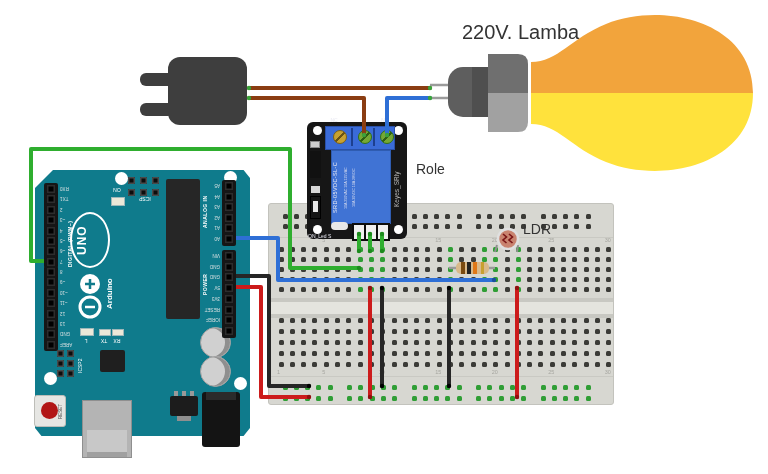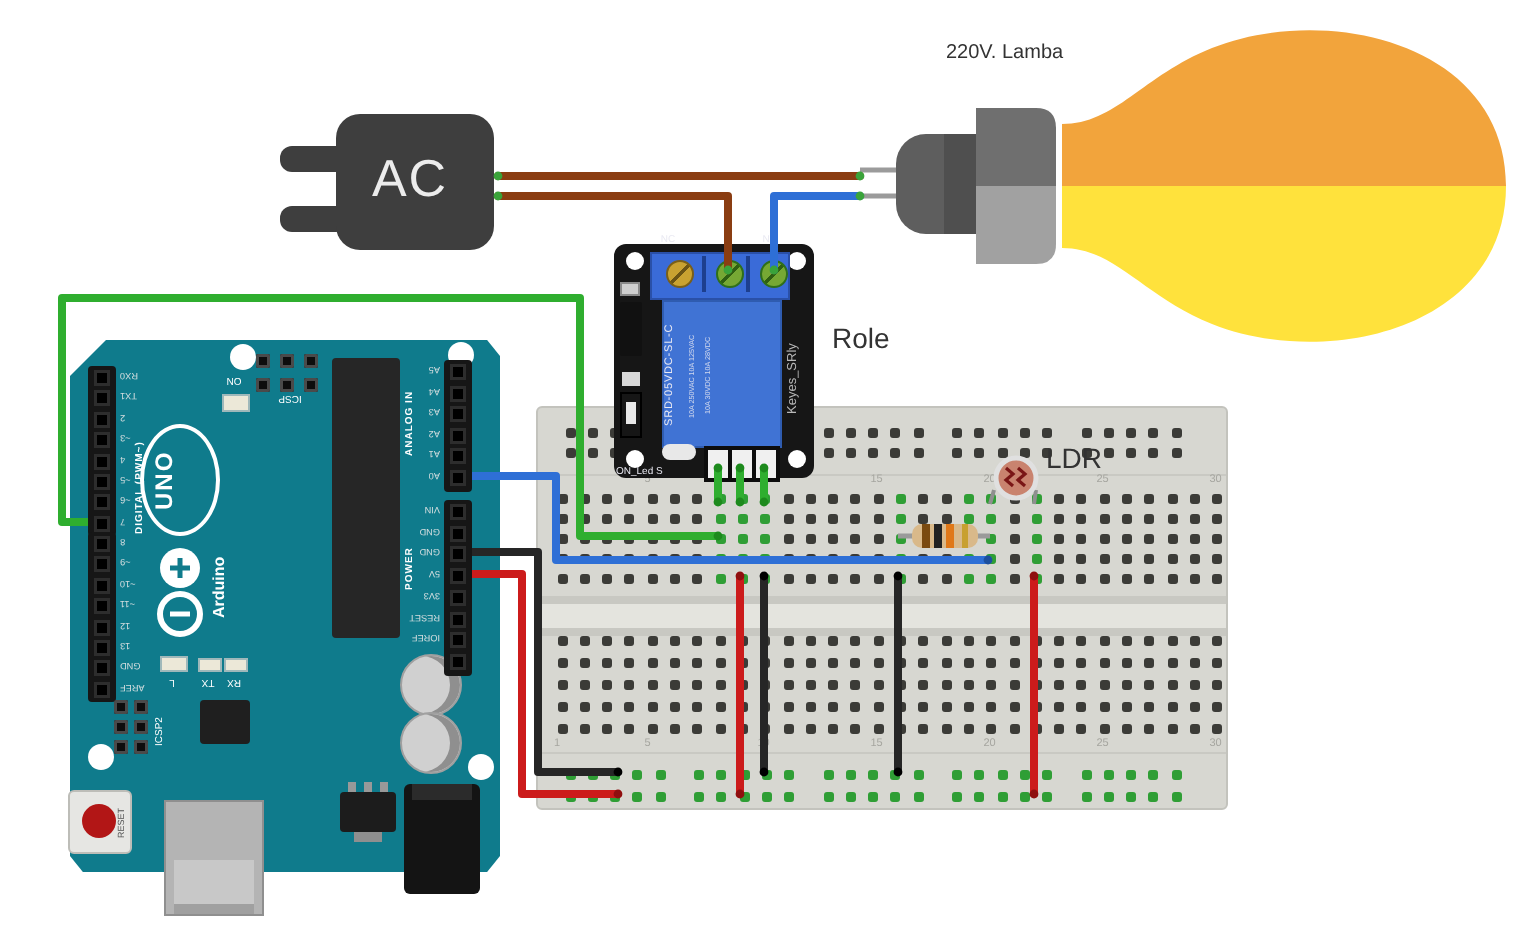--- a/index.html
+++ b/index.html
@@ -570,21 +570,20 @@
       <path d="M531,62 C558,62 571,38 606,24 C664,1 753,22 753,93 C753,164 664,185 606,162 C571,148 558,124 531,124 Z" fill="#f2a43c"></path>
     </g>
     <g clip-path="url(#clip-bot)">
       <path d="M531,62 C558,62 571,38 606,24 C664,1 753,22 753,93 C753,164 664,185 606,162 C571,148 558,124 531,124 Z" fill="#ffe23c"></path>
     </g>
   </svg>
 
   <div class="abs" style="left:140px;top:73px;width:34px;height:13px;border-radius:6px;background:#3e3e3e"></div>
   <div class="abs" style="left:140px;top:103px;width:34px;height:13px;border-radius:6px;background:#3e3e3e"></div>
   <div class="abs" style="left:168px;top:57px;width:79px;height:68px;border-radius:12px;background:#3e3e3e"></div>
-  <div class="abs" style="left:168px;top:74px;width:74px;height:30px;font-size:26px;font-weight:400;color:#ececec;text-align:center;letter-spacing:1px">AC</div>
 
   <svg width="768" height="474">
     <line x1="449" y1="268" x2="495" y2="268" stroke="#9a9a9a" stroke-width="2.5"></line>
     <line x1="497" y1="245" x2="495" y2="252" stroke="#8f8f8f" stroke-width="2"></line>
     <line x1="518" y1="245" x2="517" y2="252" stroke="#8f8f8f" stroke-width="2"></line>
     <circle cx="508" cy="239" r="10" fill="#c9836f" stroke="#e0e0e0" stroke-width="2.5"></circle>
     <path d="M503,234 l3.5,3 -3.5,3 3.5,3" fill="none" stroke="#7a1616" stroke-width="1.6"></path>
     <path d="M509,234 l3.5,3 -3.5,3 3.5,3" fill="none" stroke="#7a1616" stroke-width="1.6"></path>
   </svg>
   <div class="abs" style="left:456px;top:262px;width:33px;height:12px;border-radius:5px;background:#d9b98a"></div>
@@ -631,21 +630,21 @@
       <circle cx="382" cy="288" r="2.2" fill="#000000"></circle>
       <circle cx="382" cy="386" r="2.2" fill="#000000"></circle>
       <polyline points="449,288 449,386" fill="none" stroke="#262626" stroke-width="4" stroke-linecap="round" stroke-linejoin="round"></polyline>
       <circle cx="449" cy="288" r="2.2" fill="#000000"></circle>
       <circle cx="449" cy="386" r="2.2" fill="#000000"></circle>
       <polyline points="517,288 517,397" fill="none" stroke="#cc1b1b" stroke-width="4" stroke-linecap="round" stroke-linejoin="round"></polyline>
       <circle cx="517" cy="288" r="2.2" fill="#8f0f0f"></circle>
       <circle cx="517" cy="397" r="2.2" fill="#8f0f0f"></circle>
     </svg>
 
-  <div class="biglabel" style="left:473px;top:22px;font-size:10px">220V. Lamba</div>
+  <div class="biglabel" style="left:462px;top:22px;font-size:20px">220V. Lamba</div>
   <div class="biglabel" style="left:416px;top:162px">Role</div>
   <div class="biglabel" style="left:523px;top:222px">LDR</div>
 
 <div class="hstrip abs" style="left: 44px; top: 183px; height: 85.2px;"></div>
     <div class="pin abs" style="left: 47px; top: 185px;"></div>
     <div class="pinlabel flip" style="left: 60px; top: 185px; text-align: right;">RX0</div>
     <div class="pin abs" style="left: 47px; top: 195.4px;"></div>
     <div class="pinlabel flip" style="left: 60px; top: 195.4px; text-align: right;">TX1</div>
     <div class="pin abs" style="left: 47px; top: 205.8px;"></div>
     <div class="pinlabel flip" style="left: 60px; top: 205.8px; text-align: right;">2</div>

